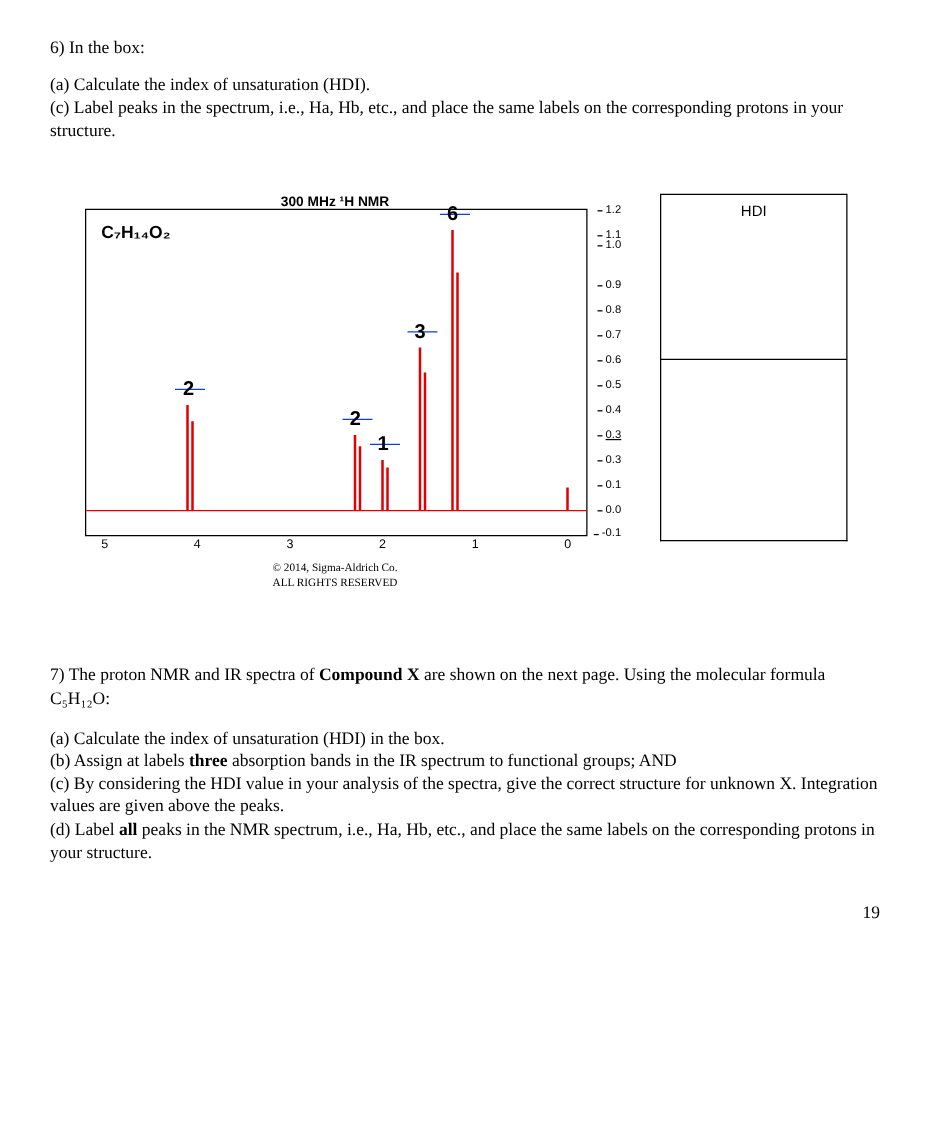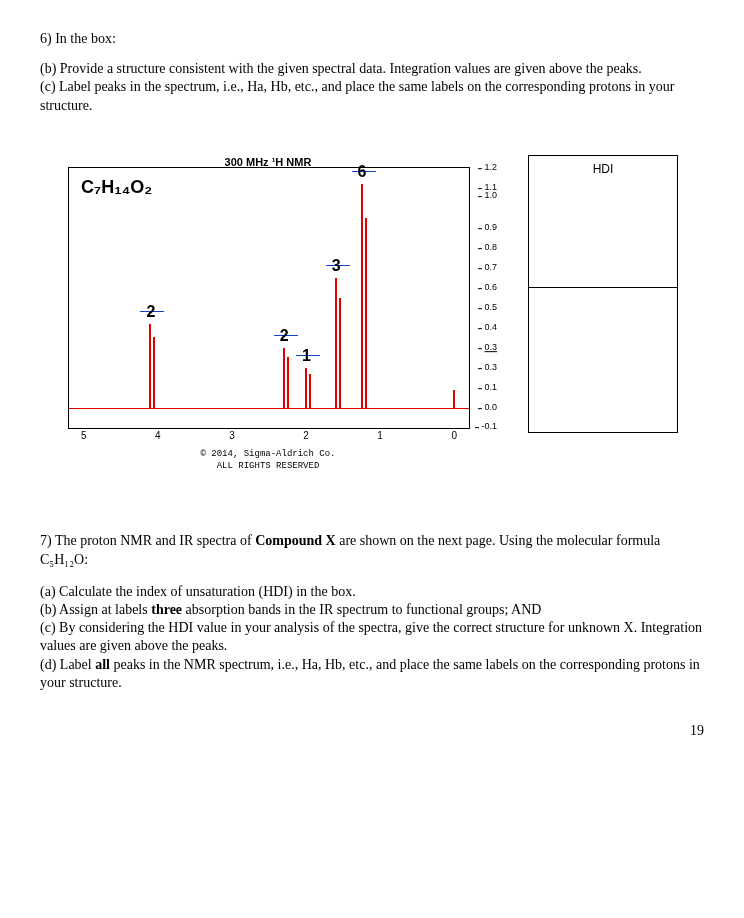--- a/index.html
+++ b/index.html
@@ -86,34 +86,34 @@
     position: absolute;
     font-weight: bold;
     font-size: 16px;
     font-family: Arial, sans-serif;
   }
   .formula {
     position: absolute;
     top: 8px;
     left: 12px;
     font-weight: bold;
-    font-size: 18px;
+    font-size: 14px;
     font-family: Arial, sans-serif;
   }
   .baseline {
     position: absolute;
     left: 0;
     right: 0;
     bottom: 19px;
     border-top: 1px solid #e00000;
   }
   .copyright {
     text-align: center;
     font-size: 9px;
-    font-family: Liberation Mono, monospace;
+    font-family: Liberation Serif, serif;
     margin-top: 20px;
     margin-left: -40px;
   }
   .hdi-boxes {
     display: flex;
     flex-direction: column;
   }
   .hdi-box {
     width: 150px;
     border: 1px solid #000;
@@ -136,21 +136,21 @@
     text-align: right;
     margin-top: 30px;
     font-size: 14px;
   }
 </style>
 </head>
 <body>
 
 <div class="q6-header">6) In the box:</div>
 <div class="q6-parts">
-  <div>(b) Provide a structure consistent with the given spectral data. Integration values are given above the peaks.</div>
+  <div>(a) Calculate the index of unsaturation (HDI).</div>
   <div>(c) Label peaks in the spectrum, i.e., Ha, Hb, etc., and place the same labels on the corresponding protons in your structure.</div>
 </div>
 
 <div class="chart-row">
   <div class="chart-wrap">
     <div class="chart-title">300 MHz ¹H NMR</div>
     <div class="plot" id="plot">
       <div class="formula">C₇H₁₄O₂</div>
       <div class="baseline"></div>
     <div class="ytick" style="top: 0px;">1.2</div>

